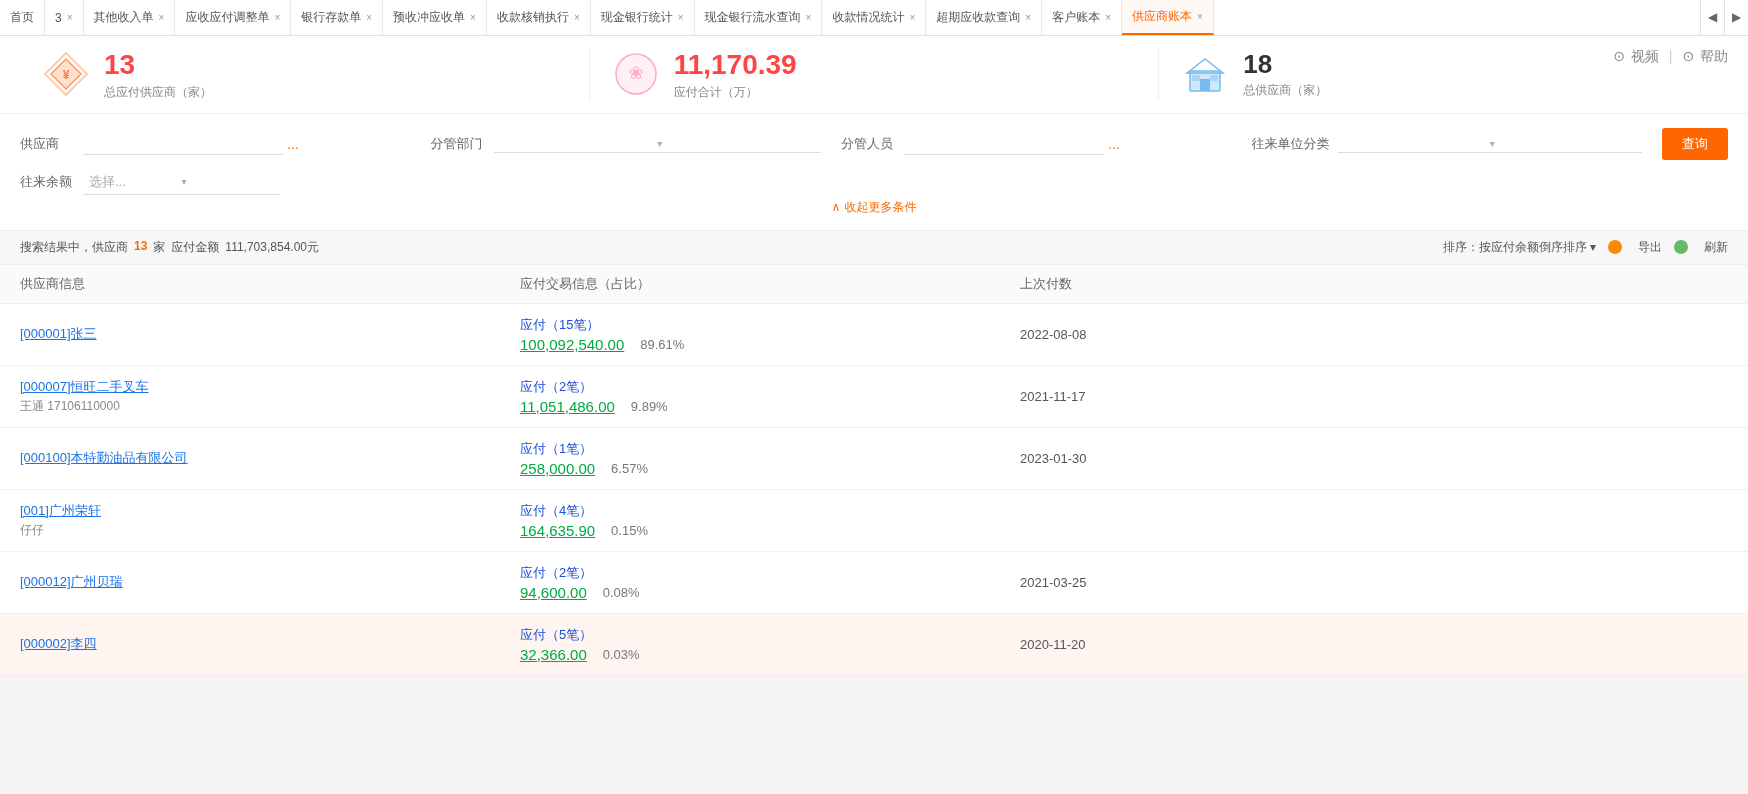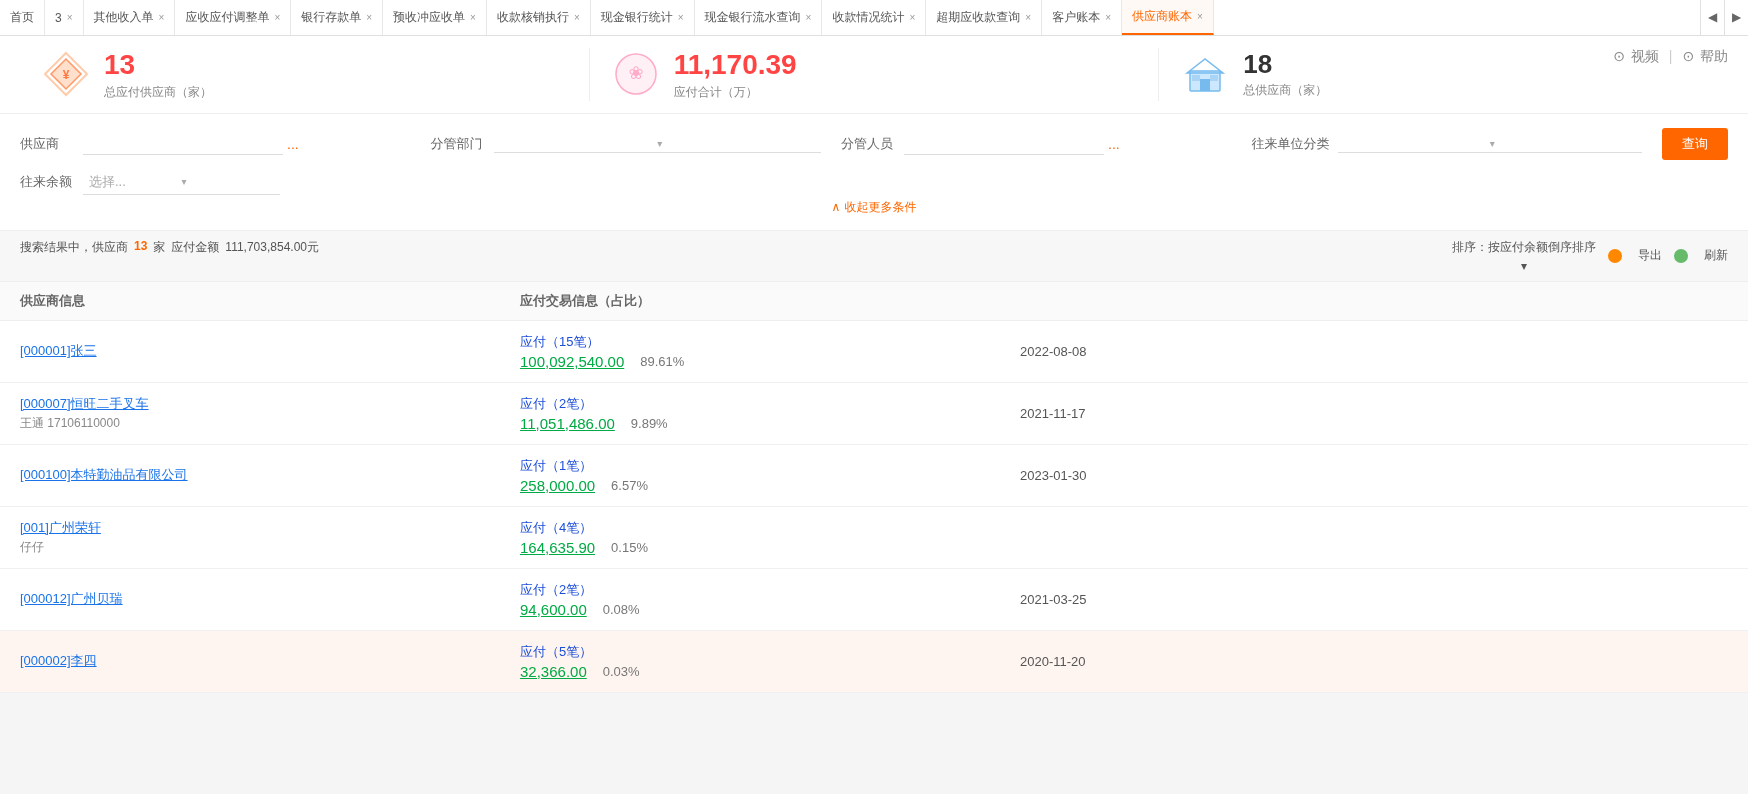--- a/index.html
+++ b/index.html
@@ -175,21 +175,20 @@
     .result-bar-right { display: flex; align-items: center; gap: 12px; }
     .sort-btn {
       font-size: 12px;
       color: #555;
       cursor: pointer;
       display: flex;
       align-items: center;
       gap: 3px;
       border: none;
       background: none;
-      flex-direction: column;
     }
     .action-btn {
       display: flex;
       align-items: center;
       gap: 16px;
       font-size: 12px;
       color: #555;
       cursor: pointer;
       border: none;
       background: none;
@@ -211,21 +210,21 @@
     .table-header {
       display: grid;
       grid-template-columns: 500px 500px 1fr;
       padding: 10px 20px;
       border-bottom: 1px solid #eee;
       background: #fafafa;
     }
     .table-header-cell {
       font-size: 13px;
       color: #666;
-      font-weight: bold;
+      font-weight: normal;
     }
     .table-row {
       display: grid;
       grid-template-columns: 500px 500px 1fr;
       padding: 12px 20px;
       border-bottom: 1px solid #f0f0f0;
       align-items: center;
       min-height: 60px;
     }
     .table-row.highlighted { background: #fff5f0; }
@@ -432,20 +431,21 @@
       <span class="circle-icon refresh"></span>
       <span>刷新</span>
     </button>
   </div>
 </div>
 
 <div class="table-container">
   <div class="table-header">
     <div class="table-header-cell">供应商信息</div>
     <div class="table-header-cell">应付交易信息（占比）</div>
+    <div class="table-header-cell">上次付数</div>
   </div>
   <div id="table-body">
       <div class="table-row">
         <div class="supplier-cell"><span class="supplier-link">[000001]张三</span></div>
         <div class="transaction-cell">
           <div class="tx-label">应付（15笔）</div>
           <div class="tx-row">
             <span class="tx-amount">100,092,540.00</span>
             <span class="tx-percent">89.61%</span>
           </div>

